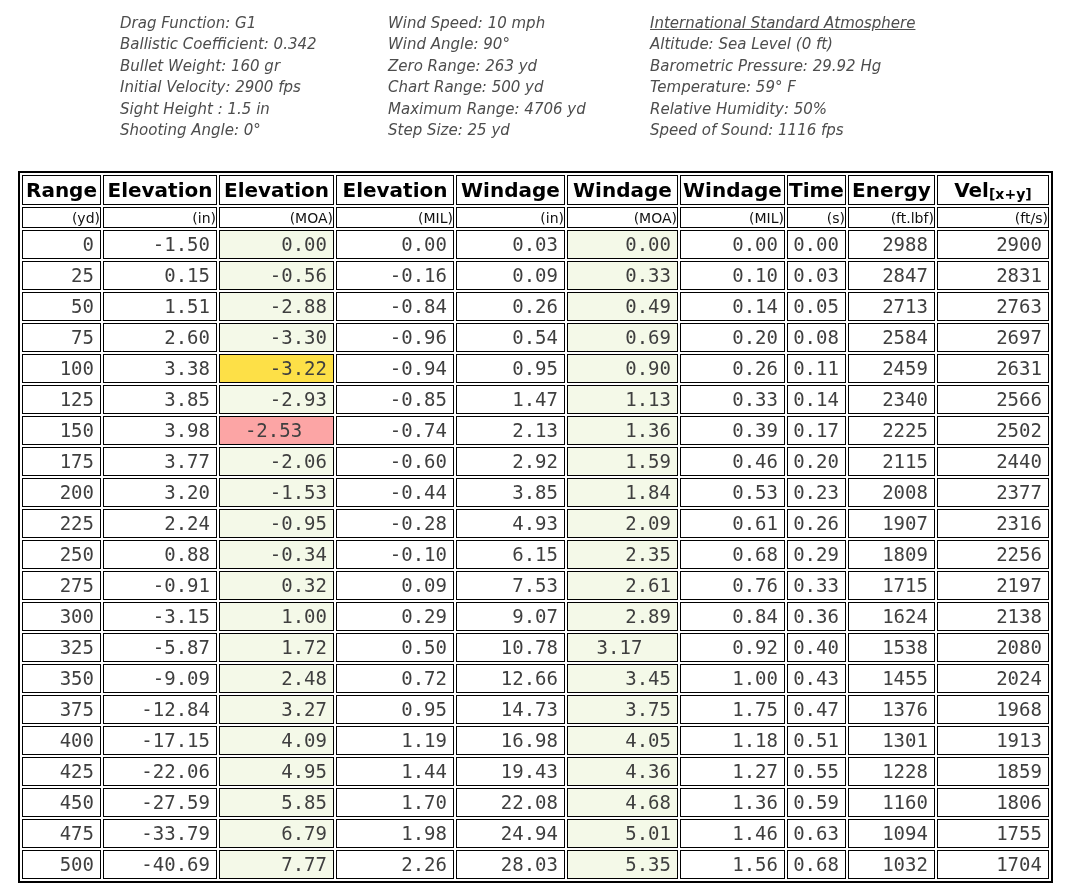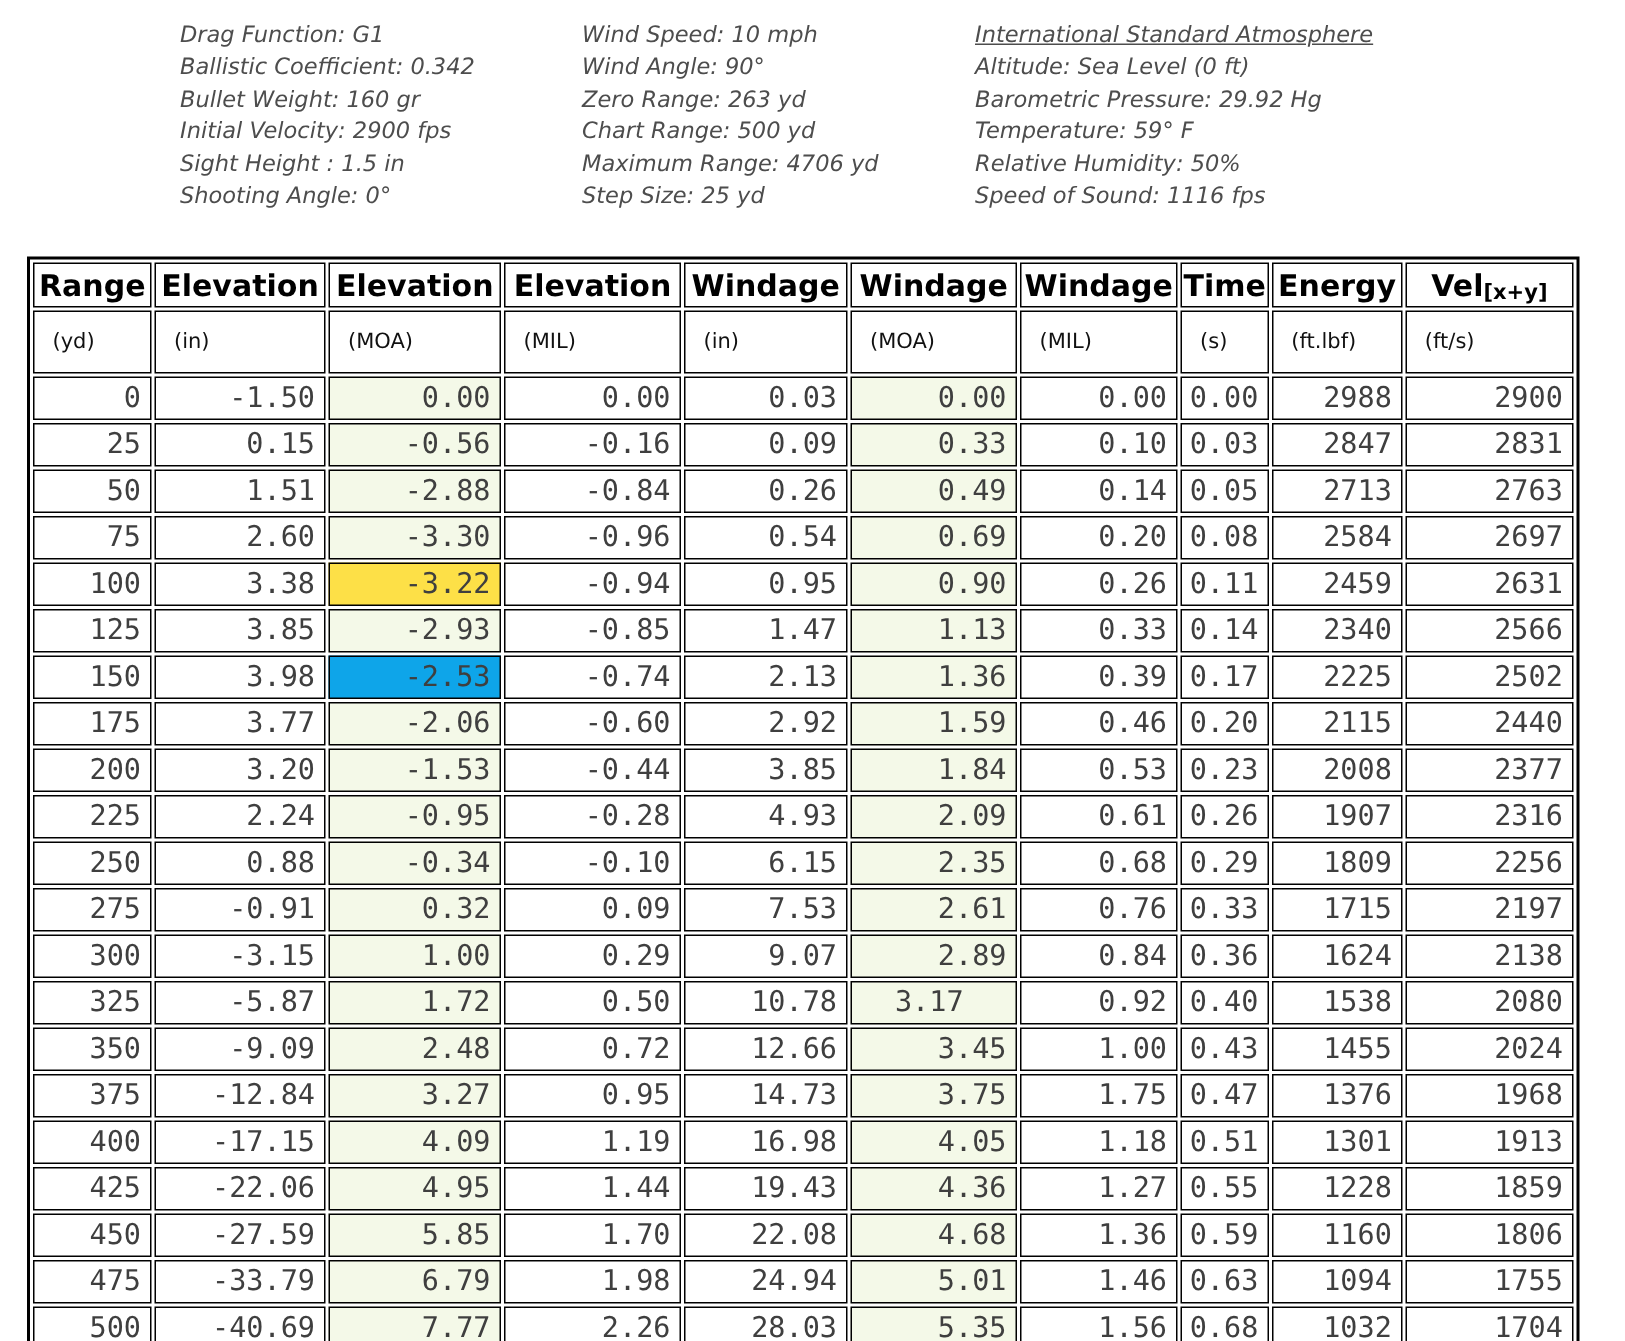--- a/index.html
+++ b/index.html
@@ -57,23 +57,23 @@
     font-size: 14px;
     font-weight: bold;
     vertical-align: -2px;
     letter-spacing: 0;
   }
   table.traj thead tr.units th {
     font-family: "DejaVu Sans", "Liberation Sans", sans-serif;
     font-size: 14px;
     font-weight: normal;
     color: #111;
-    text-align: left;
+    text-align: right;
     height: 21px;
-    padding: 12px;
+    padding: 0;
   }
   table.traj tbody td {
     font-family: "DejaVu Sans Mono", "Liberation Mono", monospace;
     font-size: 19px;
     color: #3f3f3f;
     text-align: right;
     height: 29px;
     padding: 0 6px 1px 0;
     white-space: nowrap;
   }
@@ -231,21 +231,21 @@
           <td>1.47</td>
           <td style="background: rgb(244, 249, 232);">1.13</td>
           <td>0.33</td>
           <td>0.14</td>
           <td>2340</td>
           <td>2566</td>
         </tr>
         <tr>
           <td>150</td>
           <td>3.98</td>
-          <td style="background: #0ea5e9;">-2.53</td>
+          <td style="background: #fca5a5; text-align: center;">-2.53</td>
           <td>-0.74</td>
           <td>2.13</td>
           <td style="background: rgb(244, 249, 232);">1.36</td>
           <td>0.39</td>
           <td>0.17</td>
           <td>2225</td>
           <td>2502</td>
         </tr>
         <tr>
           <td>175</td>

